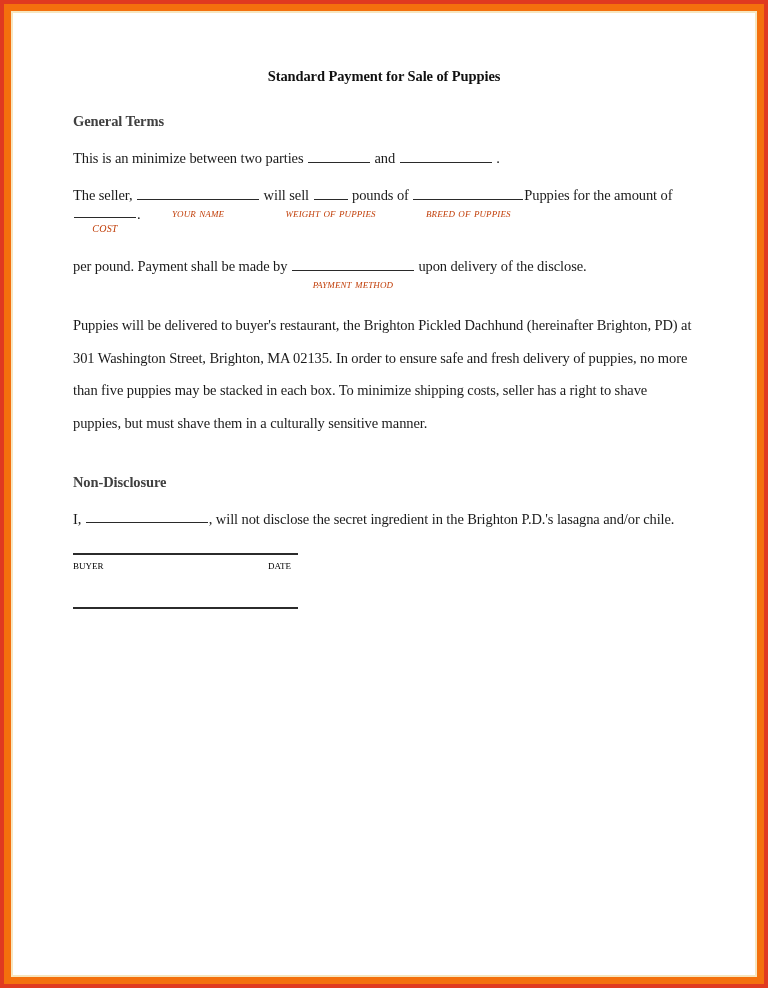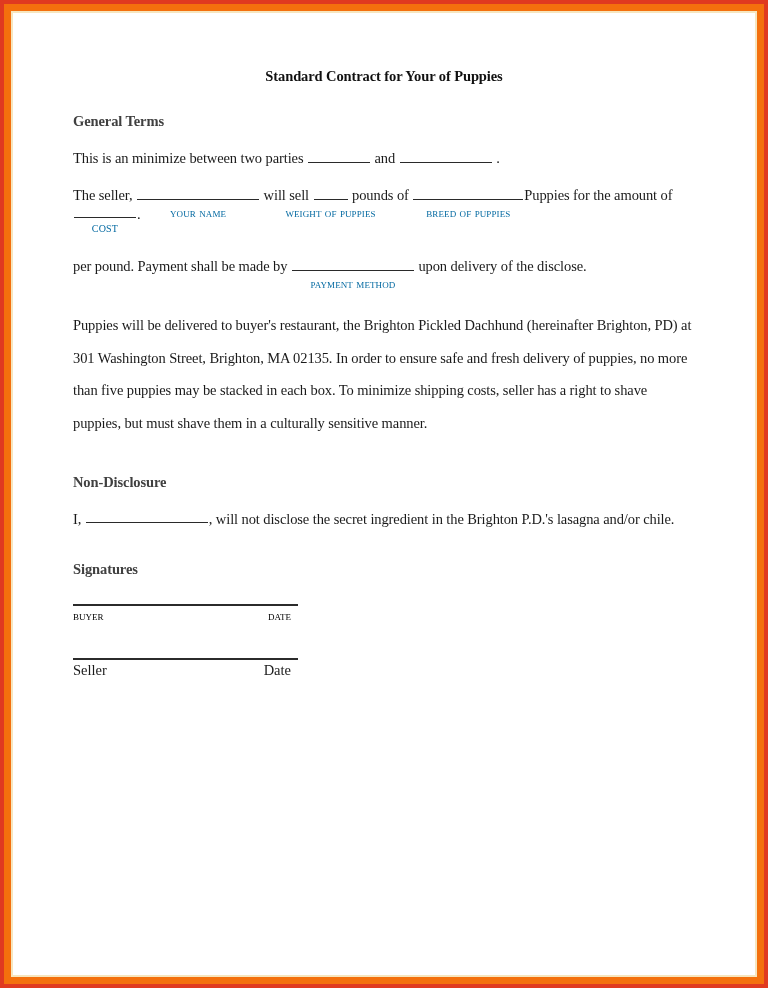--- a/index.html
+++ b/index.html
@@ -100,22 +100,23 @@
   .field .caption {
     position: absolute;
     left: 50%;
     transform: translateX(-50%);
     top: 100%;
     margin-top: 1px;
     white-space: nowrap;
     font-variant: small-caps;
     text-transform: lowercase;
     font-size: 13px;
-    color: #0369a1;
+    color: #c2410c;
     letter-spacing: 0.1px;
+    font-style: italic;
   }
   .field .caption.plain {
     font-variant: normal;
     text-transform: uppercase;
     font-size: 10px;
     letter-spacing: 0.2px;
   }
 
   .line-with-captions { margin-bottom: 34px; }
 
@@ -146,21 +147,21 @@
   }
 </style>
 </head>
 <body>
 
 <div class="scan-frame">
   <div class="frame-orange">
     <div class="frame-cream">
       <div class="page">
 
-        <h1 class="doc-title">Standard Contract for Your of Puppies</h1>
+        <h1 class="doc-title">Standard Payment for Sale of Puppies</h1>
 
         <h2 class="section-heading">General Terms</h2>
 
         <p class="para">
           <span>This is an minimize between two parties</span>
           <span class="blank b-sm"></span>
           <span>and</span>
           <span class="blank b-md"></span>
           <span>.</span>
         </p>
@@ -197,36 +198,31 @@
         </p>
 
         <p class="para para-loose">Puppies will be delivered to buyer's restaurant, the Brighton Pickled Dachhund (hereinafter Brighton, PD) at 301 Washington Street, Brighton, MA 02135.  In order to ensure safe and fresh delivery of puppies, no more than five puppies may be stacked in each box.  To minimize shipping costs, seller has a right to shave puppies, but must shave them in a culturally sensitive manner.</p>
 
         <h2 class="section-heading" style="margin-top:34px;">Non-Disclosure</h2>
         <p class="para">
           <span>I,</span>
           <span class="blank b-xl"></span><span>, will not disclose the secret ingredient in the Brighton P.D.'s lasagna and/or chile.</span>
         </p>
 
-        <h2 class="section-heading" style="margin-top:34px;">Signatures</h2>
 
         <div class="sig-block">
           <div class="sig-group">
             <div class="sig-rule"></div>
             <div class="sig-labels">
               <span class="smallcaps">Buyer</span>
               <span class="smallcaps">Date</span>
             </div>
           </div>
 
           <div class="sig-group">
             <div class="sig-rule"></div>
-            <div class="sig-labels">
-              <span class="regular">Seller</span>
-              <span class="regular">Date</span>
-            </div>
           </div>
         </div>
 
       </div>
     </div>
   </div>
 </div>
 
 </body></html>

